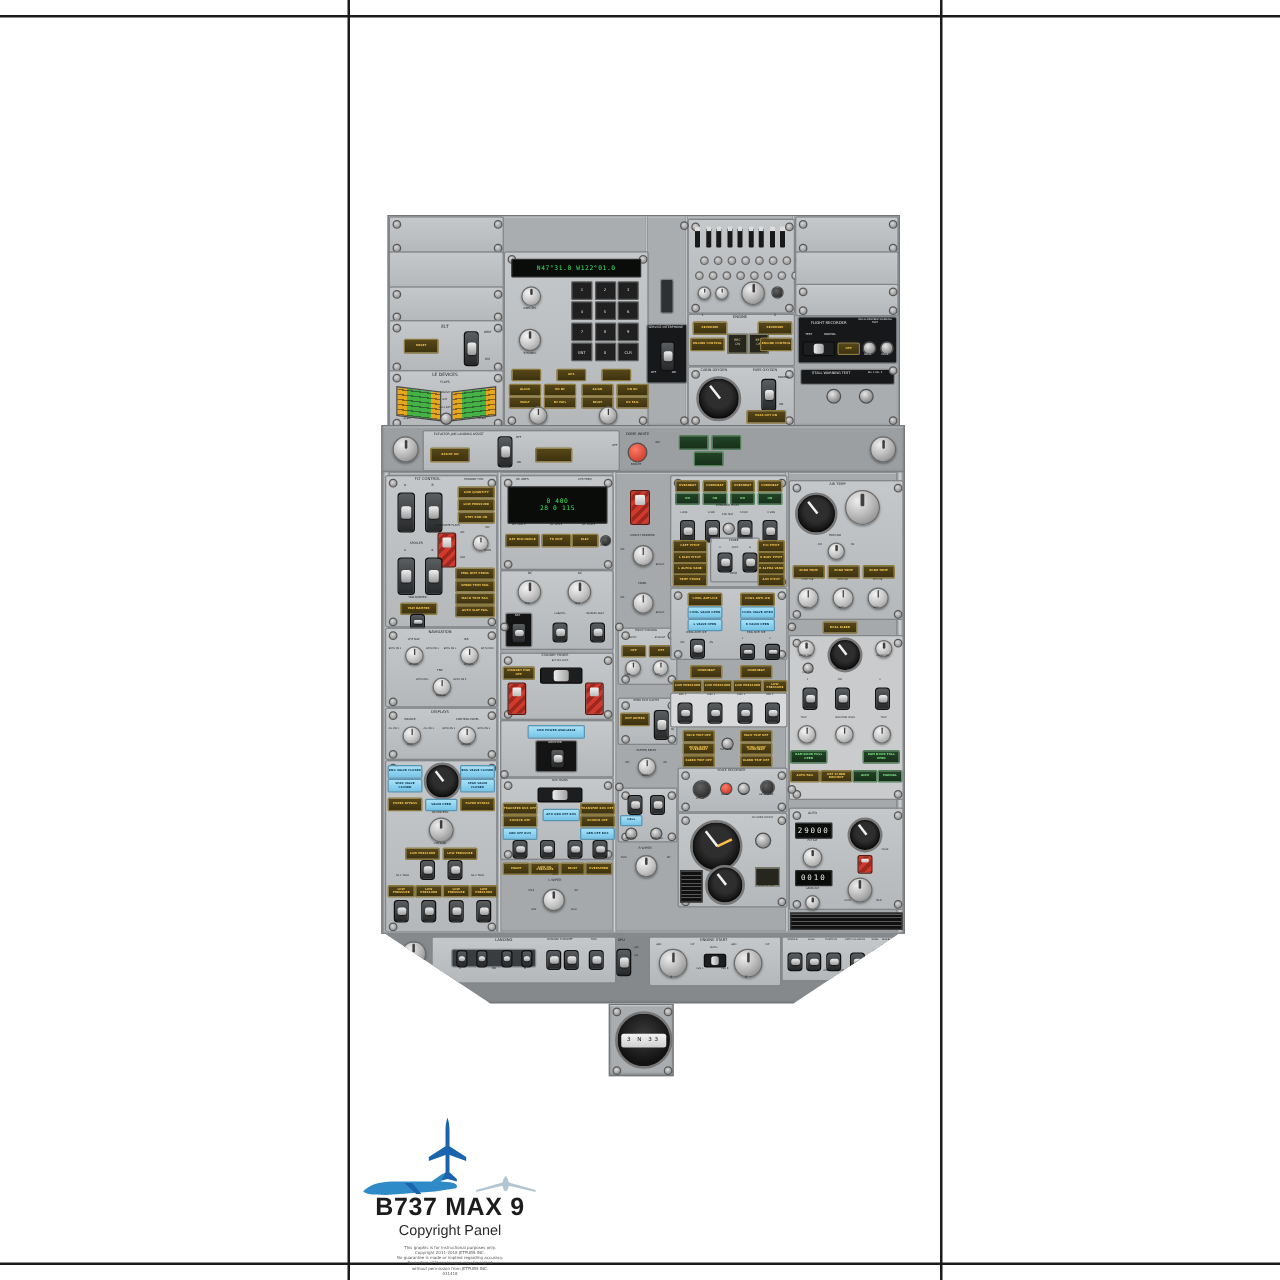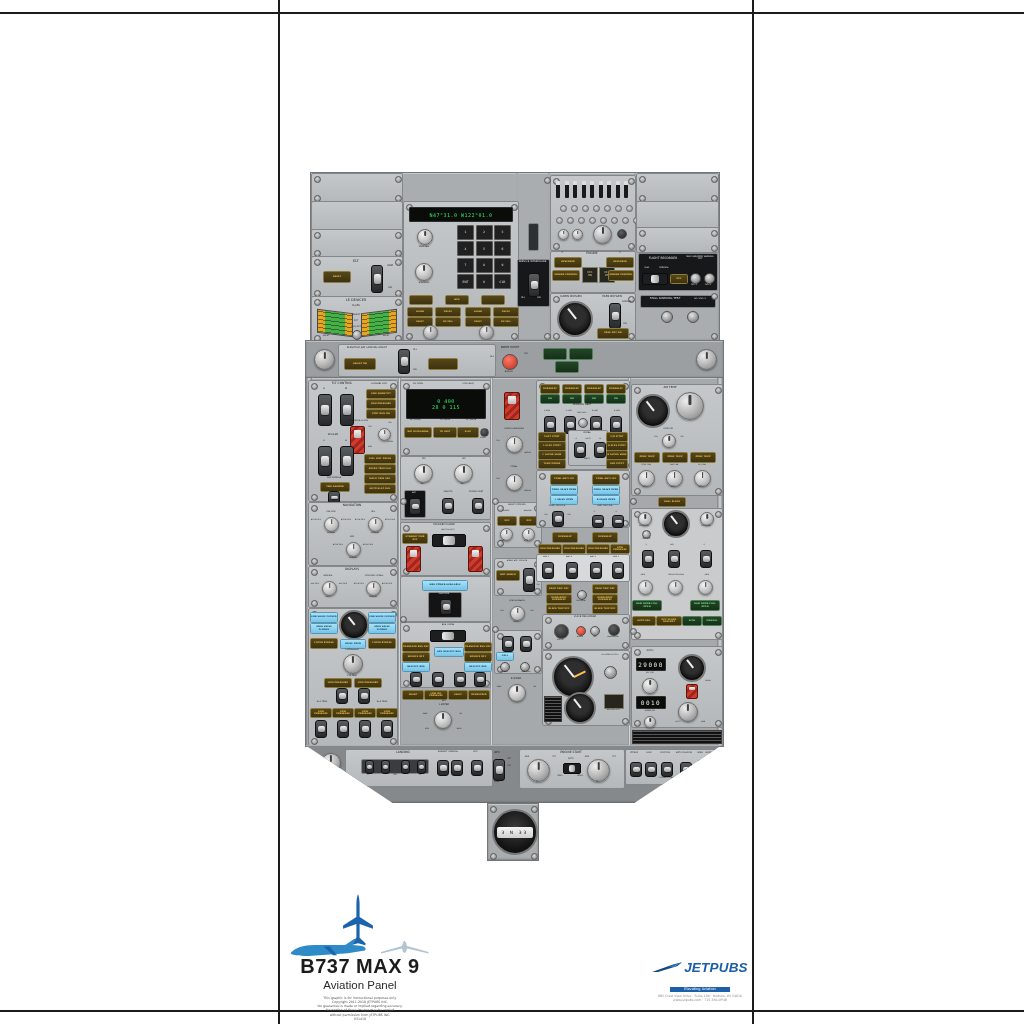--- a/index.html
+++ b/index.html
@@ -798,36 +798,24 @@
       <svg class="plane-side" viewBox="0 0 120 34">
         <path d="M3 24 C10 16 22 12 38 12 L84 12 L97 3 L100 3 L95 12 L106 13 C113 14 116 17 113 20 L88 24 L30 28 C14 28 6 27 3 24 Z" fill="#2f8bc7"></path>
         <path d="M52 14 L66 27 L72 27 L61 14 Z" fill="#1a64ad"></path>
       </svg>
       <svg class="plane-front" viewBox="0 0 100 32">
         <path d="M2 22 L44 10 L46 3 L49 1 L52 3 L54 10 L97 22 L97 25 L54 15 L52 22 L49 24 L46 22 L44 15 L2 25 Z" fill="#b3c4d2"></path>
         <rect x="47.5" y="0" width="3" height="7" fill="#b3c4d2"></rect>
       </svg>
     </div>
     <div class="ptitle">B737 MAX 9</div>
-    <div class="psub">Aviation Panel</div>
+    <div class="psub">Copyright Panel</div>
     <div class="fine">
       <div>This graphic is for instructional purposes only.</div>
       <div>Copyright 2011-2018 JETPUBS INC.</div>
       <div>No guarantee is made or implied regarding accuracy.</div>
       <div>No portion of these images may be copied</div>
       <div>without permission from JETPUBS INC.</div>
       <div>031418</div>
     </div>
   </div>
 
-  <div class="jetpubs">
-    <div class="jp-row">
-      <svg class="jp-swoosh" viewBox="0 0 40 14">
-        <path d="M0 13 L28 3 L40 0 L34 5 L8 13 Z" fill="#12497f"></path>
-        <path d="M22 6 L40 0 L30 6 Z" fill="#2f8bc7"></path>
-      </svg>
-      <span class="jp-name">JETPUBS</span>
-    </div>
-    <div><span class="jp-tag">Elevating Aviation</span></div>
-    <div class="jp-addr">985 Crest View Drive · Suite 100 · Hudson, WI 54016</div>
-    <div class="jp-addr">www.jetpubs.com · 715.386.0PUB</div>
-  </div>
 </div>
 
 </body></html>

